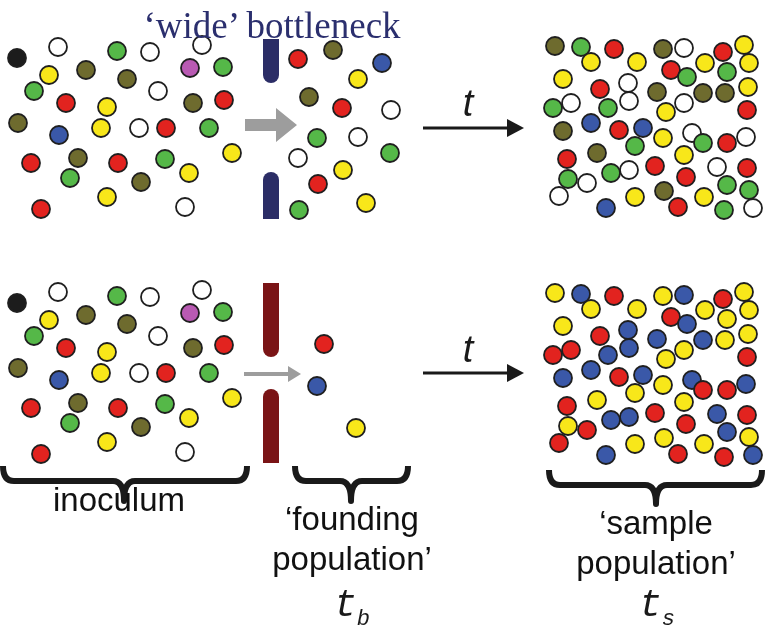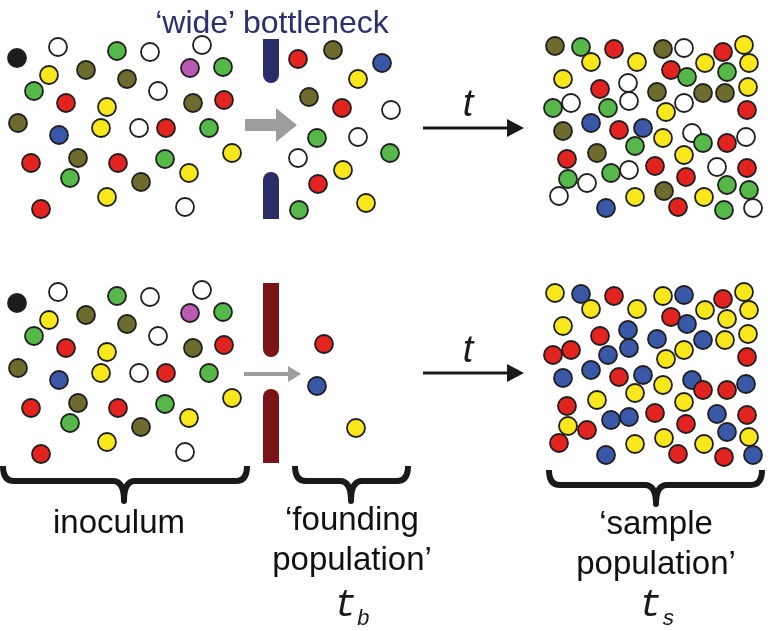--- a/index.html
+++ b/index.html
@@ -1,32 +1,32 @@
 <!DOCTYPE html>
 <html><head>
 <meta charset="utf-8">
 <style>
   html,body{margin:0;padding:0;background:#ffffff;}
   #figure{position:relative;width:768px;height:631px;background:#ffffff;overflow:hidden;
           font-family:"Liberation Sans",sans-serif;}
   #diagram-svg{position:absolute;left:0;top:0;}
-  .title{position:absolute;transform:translateX(-50%);font-size:32px;font-weight:400;
-         letter-spacing:0px;white-space:nowrap;}
+  .title{position:absolute;transform:translateX(-50%);font-size:37px;font-weight:400;
+         letter-spacing:0px;white-space:nowrap;font-family:Liberation Serif, serif;}
   .title.navy{color:#2b2f6e;}
   .title.maroon{color:#8a1e1e;}
   .caption{position:absolute;transform:translateX(-50%);color:#111111;font-size:33px;
            text-align:center;white-space:nowrap;line-height:1.22;}
   .tvar{position:absolute;transform:translateX(-50%);color:#1a1a1a;font-size:38px;
         font-style:italic;font-family:"Liberation Sans",sans-serif;}
   .tvar sub{font-size:22px;font-style:italic;line-height:0;}
   #wide-title{left:272px;top:4px;}
   #tight-title{left:272px;top:244px;}
   #t-label-wide{left:468px;top:82px;}
   #t-label-tight{left:468px;top:328px;}
-  #inoculum-caption{left:119px;top:502px;text-align:right;}
+  #inoculum-caption{left:119px;top:480px;text-align:right;}
   #founding-caption{left:352px;top:478px;margin-top:21px;}
   #sample-caption{left:656px;top:503px;}
   #tb-label{left:352px;top:584px;font-family:Liberation Mono, monospace;}
   #ts-label{left:657px;top:584px;font-family:Liberation Mono, monospace;}
 </style>
 </head>
 <body>
 
 <div id="figure">
   <svg id="diagram-svg" width="768" height="631" viewBox="0 0 768 631">

